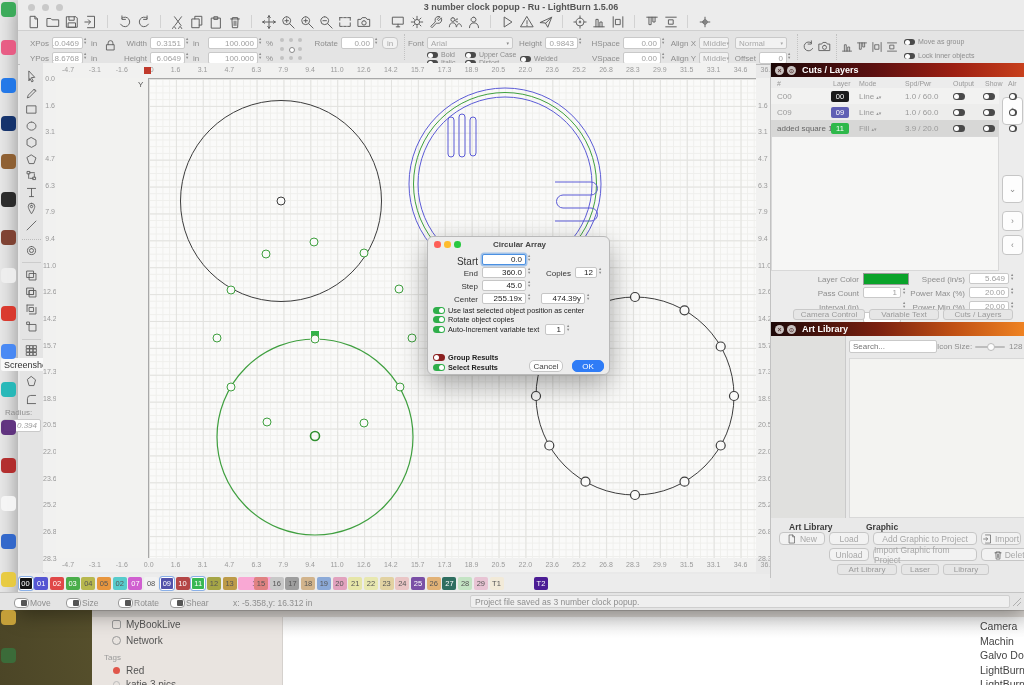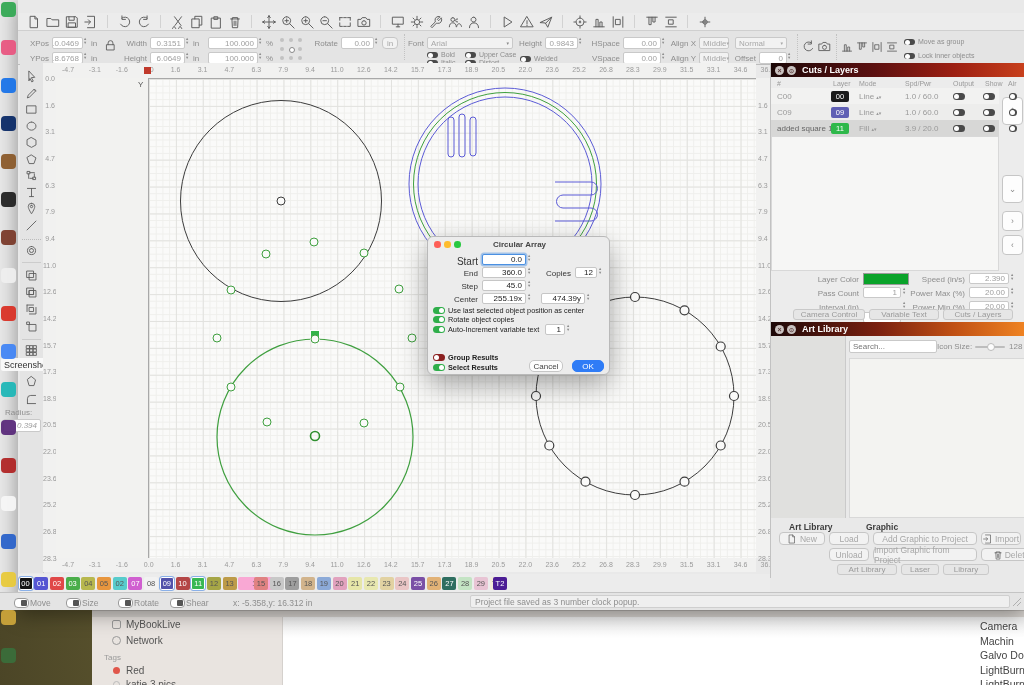--- a/index.html
+++ b/index.html
@@ -50,20 +50,26 @@
       <div style="position:absolute;left:21px;top:56px;width:7px;height:7px;border-radius:50%;background:#e0564a;"></div>
       <div style="position:absolute;left:34px;top:54px;font-size:10px;color:#555;">Red</div>
       <div style="position:absolute;left:21px;top:70px;width:7px;height:7px;border-radius:50%;border:1px solid #bbb;box-sizing:border-box;"></div>
       <div style="position:absolute;left:34px;top:68px;font-size:10px;color:#555;">katie 3 pics</div>
     </div>
 
   <div id="dock"></div>
 
   <div class="abs" style="left:18px;top:0;width:1006px;height:610px;background:#e9e9e9;box-shadow:0 4px 20px rgba(0,0,0,.4);"></div>
 
+  <div class="abs" style="left:18px;top:0;width:1006px;height:13px;background:#ececec;">
+    <span class="abs" style="left:10px;top:4px;width:7px;height:7px;border-radius:50%;background:#c9c9c9;"></span>
+    <span class="abs" style="left:24px;top:4px;width:7px;height:7px;border-radius:50%;background:#c9c9c9;"></span>
+    <span class="abs" style="left:38px;top:4px;width:7px;height:7px;border-radius:50%;background:#c9c9c9;"></span>
+    <span class="abs" style="left:0;top:2px;width:1006px;text-align:center;font-size:9px;font-weight:bold;color:#555;">3 number clock popup - Ru - LightBurn 1.5.06</span>
+  </div>
 
   <div class="abs" id="toolbar1" style="left:18px;top:13px;width:1006px;height:17px;background:#ececec;display:flex;align-items:center;padding-left:6px;box-sizing:border-box;">
       <span class="ico" style="width:19px;height:15px;">
         <svg width="14" height="14" viewBox="0 0 16 16" fill="none" stroke="#5c5c5c" stroke-width="1.1" stroke-linecap="round" stroke-linejoin="round">
           <path d="M4 1.5h5l3 3v10H4z M9 1.5v3h3"></path>
         </svg>
       </span>
       <span class="ico" style="width:19px;height:15px;">
         <svg width="14" height="14" viewBox="0 0 16 16" fill="none" stroke="#5c5c5c" stroke-width="1.1" stroke-linecap="round" stroke-linejoin="round">
           <path d="M1.5 4h4l1.5 1.5h7.5V13H1.5z"></path>
@@ -656,21 +662,21 @@
     <div class="abs" style="left:0;top:73px;width:228px;height:135px;background:#f6f6f5;border:1px solid #d8d8d8;box-sizing:border-box;"></div>
     <div class="btn abs" style="left:231px;top:34px;width:21px;height:28px;color:#8a8a8a;">⌃</div>
     <div class="btn abs" style="left:231px;top:112px;width:21px;height:28px;color:#8a8a8a;">⌄</div>
     <div class="btn abs" style="left:231px;top:148px;width:21px;height:20px;color:#8a8a8a;">›</div>
     <div class="btn abs" style="left:231px;top:172px;width:21px;height:20px;color:#8a8a8a;">‹</div>
 
     <div class="abs lbl" style="left:40px;top:212px;width:48px;text-align:right;">Layer Color</div>
     <div class="abs" id="layer-color-swatch" style="left: 92px; top: 210px; width: 44px; height: 10px; border: 1px solid rgb(154, 154, 154); background: rgb(10, 163, 42);"></div>
     <div class="abs lbl" style="left:136px;top:212px;width:58px;text-align:right;">Speed (in/s)</div>
     <div class="abs inp" style="left:198px;top:210px;width:40px;height:11px;">
-        <span>2.390</span>
+        <span>5.649</span>
       </div>
     <div class="abs spin" style="left:240px;top:210px;">
         <span>▴</span>
         <span>▾</span>
       </div>
     <div class="abs lbl" style="left:40px;top:226px;width:48px;text-align:right;">Pass Count</div>
     <div class="abs inp" style="left:92px;top:224px;width:38px;height:11px;">
         <span>1</span>
       </div>
     <div class="abs spin" style="left:132px;top:224px;">
@@ -834,21 +840,21 @@
       <div style="position:absolute;left:330.2px;top:3px;width:14px;height:13px;background:#e6e6a8;color:#555;" class="chipnum abs">21</div>
       <div style="position:absolute;left:345.9px;top:3px;width:14px;height:13px;background:#e8e8b0;color:#555;" class="chipnum abs">22</div>
       <div style="position:absolute;left:361.59999999999997px;top:3px;width:14px;height:13px;background:#e2d2a2;color:#555;" class="chipnum abs">23</div>
       <div style="position:absolute;left:377.29999999999995px;top:3px;width:14px;height:13px;background:#eac6c6;color:#555;" class="chipnum abs">24</div>
       <div style="position:absolute;left:393px;top:3px;width:14px;height:13px;background:#7a4fa6;color:#fff;" class="chipnum abs">25</div>
       <div style="position:absolute;left:408.7px;top:3px;width:14px;height:13px;background:#e2b276;color:#555;" class="chipnum abs">26</div>
       <div style="position:absolute;left:424.4px;top:3px;width:14px;height:13px;background:#2e6e60;color:#fff;" class="chipnum abs">27</div>
       <div style="position:absolute;left:440.09999999999997px;top:3px;width:14px;height:13px;background:#c4e4c4;color:#555;" class="chipnum abs">28</div>
       <div style="position:absolute;left:455.79999999999995px;top:3px;width:14px;height:13px;background:#e8c4d4;color:#555;" class="chipnum abs">29</div>
       <div style="position:absolute;left:471.5px;top:3px;width:14px;height:13px;background:#f2ead8;color:#555;" class="chipnum abs">T1</div>
-      <div style="position:absolute;left:475px;top:3px;width:14px;height:13px;background:#4c1d95;color:#fff;" class="chipnum abs">T2</div>
+      <div style="position:absolute;left:516px;top:3px;width:14px;height:13px;background:#4c1d95;color:#fff;" class="chipnum abs">T2</div>
     </div>
 
   <div class="abs" id="statusbar" style="left:0;top:592px;width:1024px;height:18px;background:#e4e4e4;border-top:1px solid #c4c4c4;box-sizing:border-box;">
     <div id="status-toggles"></div>
     <span class="abs lbl" style="left:233px;top:5px;font-size:8.5px;">x: -5.358,y: 16.312 in</span>
     <div class="abs" style="left:470px;top:2px;width:540px;height:13px;background:#efefef;border:1px solid #cfcfcf;border-radius:2px;box-sizing:border-box;display:flex;align-items:center;">
       <span class="lbl" style="margin-left:4px;font-size:8.5px;">Project file saved as 3 number clock popup.</span>
     </div>
     <svg class="abs" width="10" height="10" style="left:1012px;top:4px;" viewBox="0 0 10 10">
         <path d="M9 1 1 9M9 5 5 9M9 9h0" stroke="#b0b0b0" stroke-width="1"></path>

